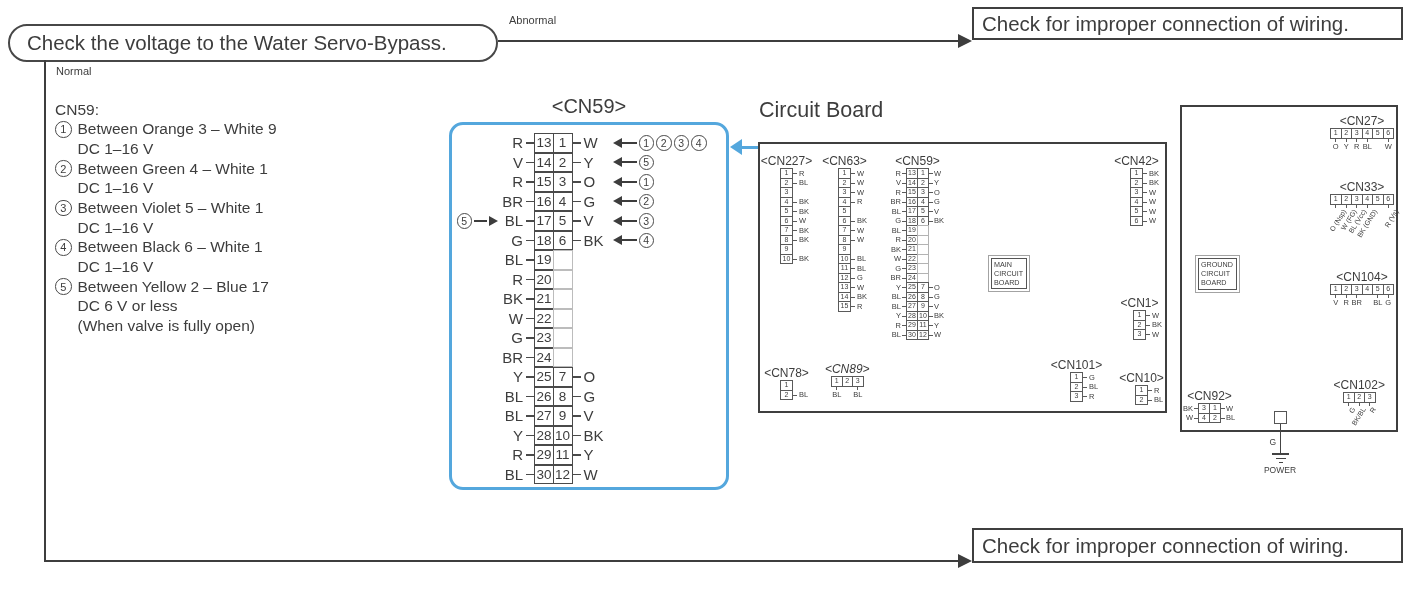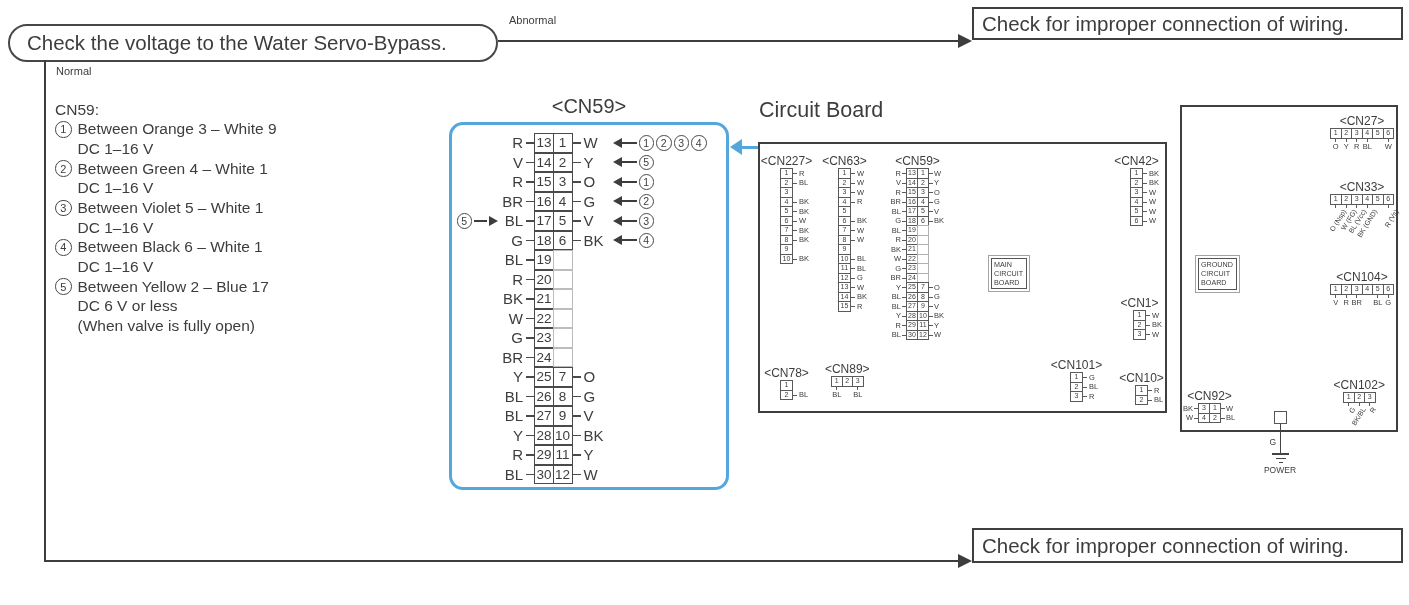--- a/index.html
+++ b/index.html
@@ -576,21 +576,21 @@
       <div class="p-lbl" style="left: 19px; top: 11px;">BL</div>
     </div>
     <div class="c-root" style="left: 780px; top: 380px;">
       <div class="c-title" style="left: 6.5px;">&lt;CN78&gt;</div>
       <div class="p-box" style="left: 0px; top: 0px; width: 13px; height: 10.5px;">1</div>
       <div class="p-box" style="left: 0px; top: 9.5px; width: 13px; height: 10.5px;">2</div>
       <div class="p-dash" style="left: 13px; top: 14.5px; width: 4px; height: 1px;"></div>
       <div class="p-lbl" style="left: 19px; top: 11px;">BL</div>
     </div>
     <div class="c-root" style="left: 831px; top: 376px; width: 32.5px; height: 11px;">
-      <div class="c-title" style="left: 16.25px;">&lt;CN89&gt;</div>
+      <div class="c-title" style="left: 16.25px; font-style: italic;">&lt;CN89&gt;</div>
       <div class="p-box" style="left: 0px; top: 0px; width: 11.5px; height: 10.5px;">1</div>
       <div class="p-tick" style="left: 5.25px; top: 10.5px; width: 1px; height: 3px;"></div>
       <div class="p-lbl ctr" style="left: 5.75px; top: 14.5px;">BL</div>
       <div class="p-box" style="left: 10.5px; top: 0px; width: 11.5px; height: 10.5px;">2</div>
       <div class="p-box" style="left: 21px; top: 0px; width: 11.5px; height: 10.5px;">3</div>
       <div class="p-tick" style="left: 26.25px; top: 10.5px; width: 1px; height: 3px;"></div>
       <div class="p-lbl ctr" style="left: 26.75px; top: 14.5px;">BL</div>
     </div>
     <div class="c-root" style="left: 1330px; top: 128px; width: 64px; height: 11px;">
       <div class="c-title" style="left: 32px;">&lt;CN27&gt;</div>

